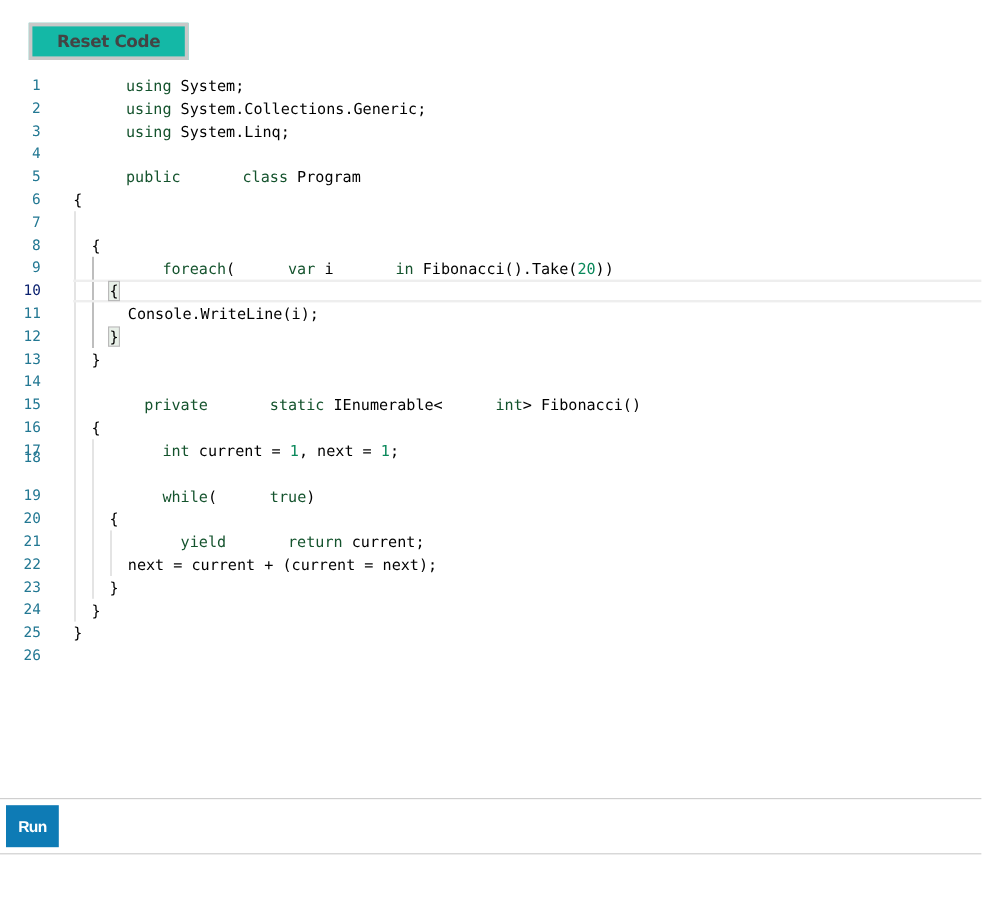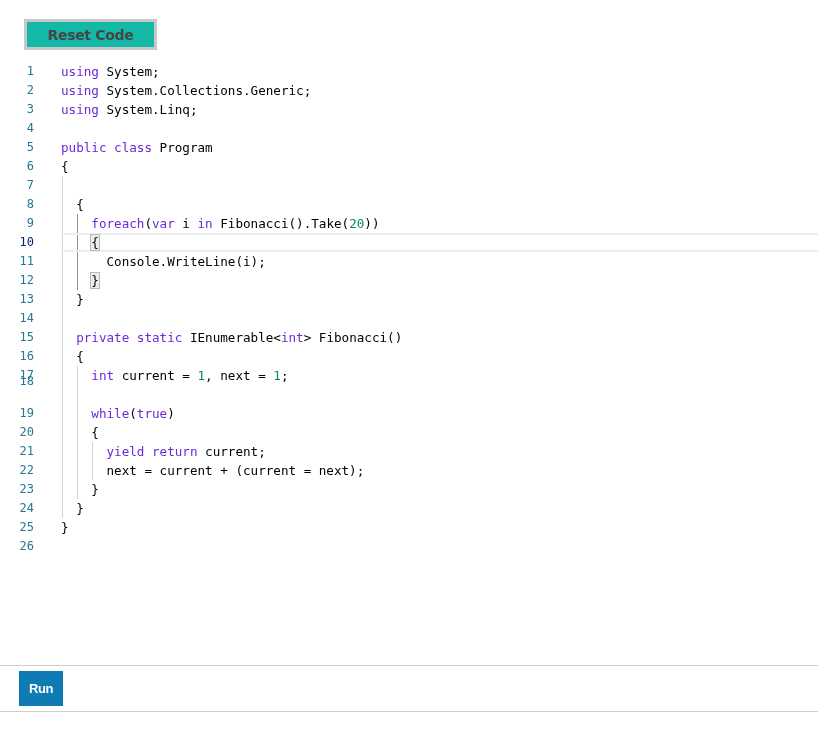--- a/index.html
+++ b/index.html
@@ -14,28 +14,28 @@
   .line { position:absolute; left:0; width:818px; height:19px; }
   .line.current::before {
     content:""; position:absolute; left:61px; right:0; top:0; bottom:0;
     border-top:2px solid #eeeeee; border-bottom:2px solid #eeeeee; box-sizing:border-box;
   }
   .ln { position:absolute; left:0; width:34px; text-align:right; font-family:"DejaVu Sans Mono", monospace;
         font-size:12px; line-height:19px; color:#237893; }
   .line.current .ln { color:#0b216f; }
   .code { position:absolute; left:61px; white-space:pre; font-family:"DejaVu Sans Mono", monospace;
           font-size:12.6px; line-height:19px; color:#000; }
-  .kw { color:#6d28d9; }
+  .kw { color:#14532d;margin-left:44px; }
   .num { color:#09885a; }
   .bracket-match { outline:1px solid #b9b9b9; background:#e8f0e8; }
   .guide { position:absolute; width:1px; background:#d3d3d3; }
   .guide.active { background:#939393; }
   .sep { position:absolute; left:0; width:818px; height:1px; background:#cfcfcf; }
   .run-btn {
-    position:absolute; left:19px; top:671px; width:44px; height:35px; background:#0e7bb5; color:#fff;
+    position:absolute; left:5px; top:671px; width:44px; height:35px; background:#0e7bb5; color:#fff;
     font-family:"Liberation Sans", sans-serif; font-size:13px; font-weight:bold; display:flex; align-items:center;
     justify-content:center; border:none; cursor:pointer; letter-spacing:-0.5px;
   }
 </style>
 </head>
 <body>
 
 <button class="reset-btn">Reset Code</button>
 
 <div class="editor" id="editor">

